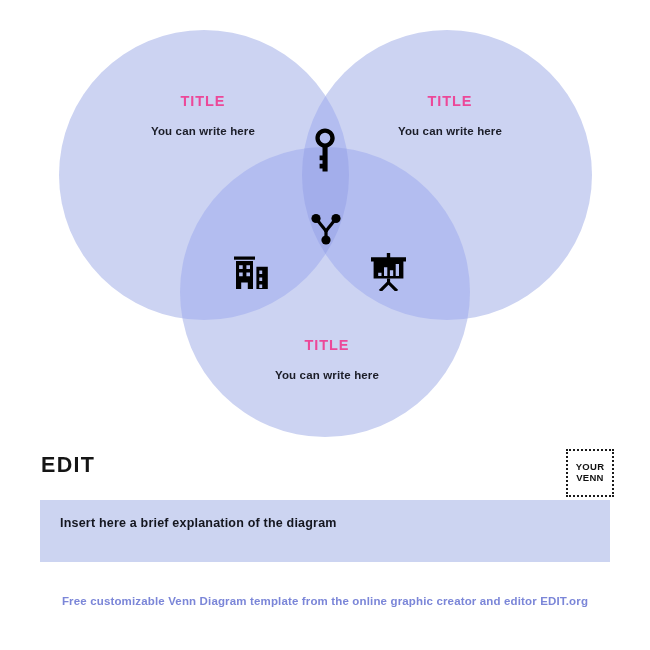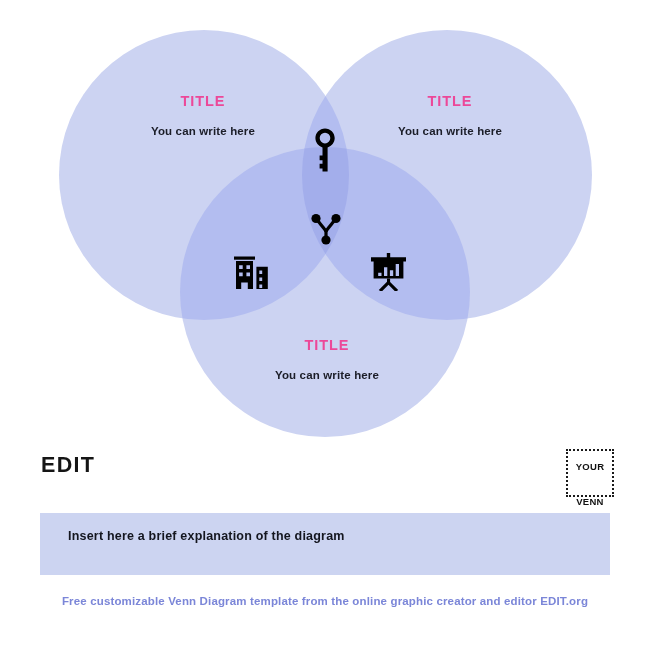--- a/index.html
+++ b/index.html
@@ -106,32 +106,31 @@
     justify-content: center;
   }
   #logo-box span {
     display: block;
     font-size: 9.5px;
     font-weight: bold;
     letter-spacing: 0.3px;
     line-height: 1.15;
     color: #111111;
     text-align: center;
-    margin-top: 24px;
   }
 
   #explanation-bar {
     position: absolute;
     left: 40px;
-    top: 513px;
+    top: 500px;
     width: 570px;
     height: 62px;
     background: #ccd4f1;
     box-sizing: border-box;
-    padding: 16px 0 0 28px;
+    padding: 16px 0 0 20px;
   }
   #explanation-bar .exp-text {
     display: block;
     font-size: 12.5px;
     font-weight: 600;
     letter-spacing: 0.2px;
     color: #14161f;
   }
 
   #footer-note {

